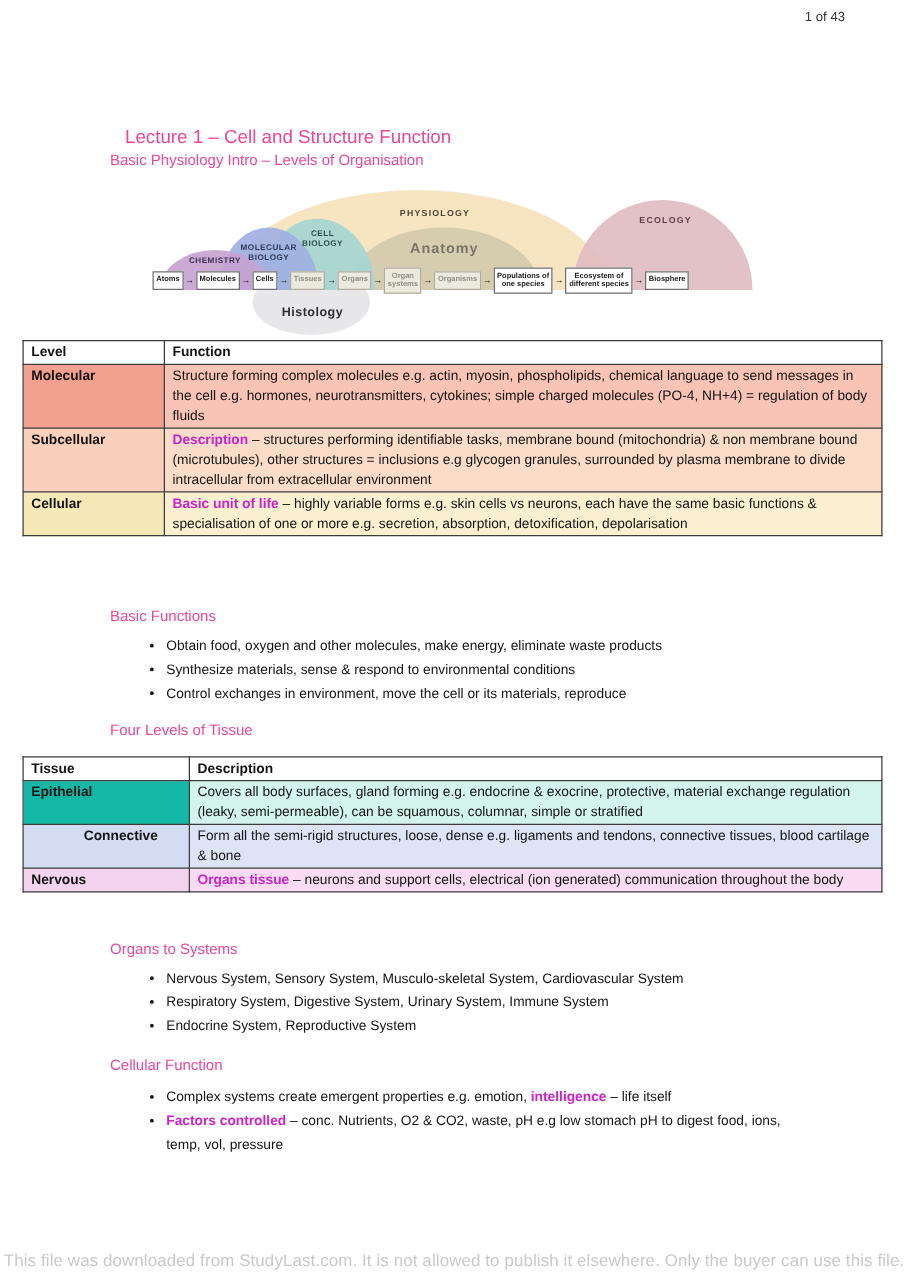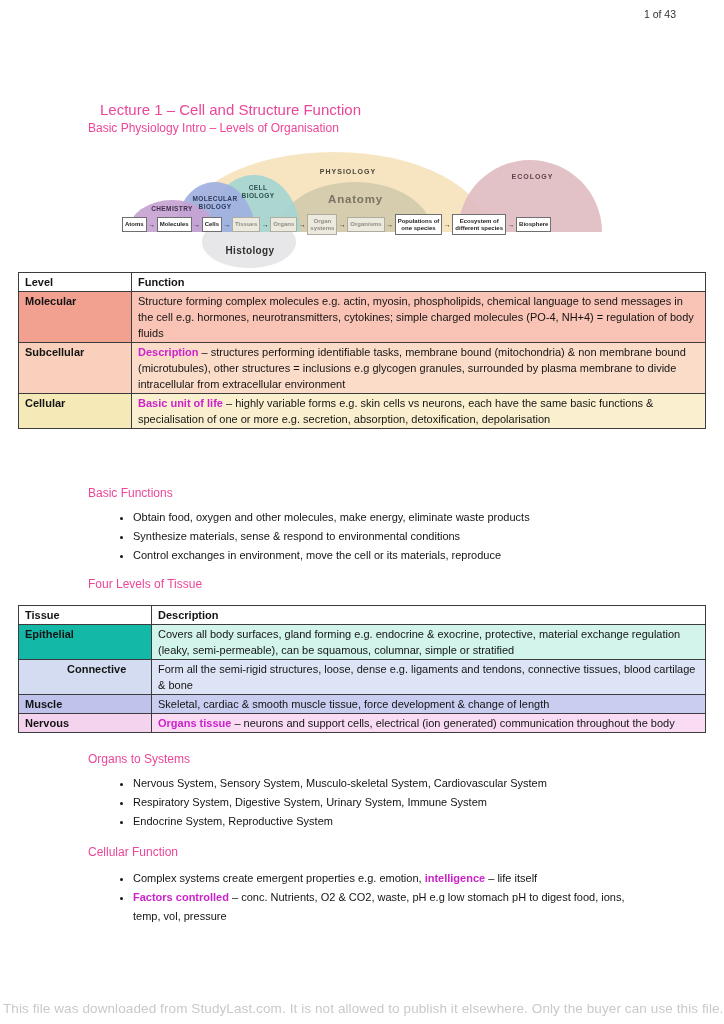--- a/index.html
+++ b/index.html
@@ -156,24 +156,20 @@
   <tbody>
       <tr>
         <td class="lab" style="background: #14b8a6; margin-left: 38px;">Epithelial</td>
         <td style="background: rgb(210, 244, 234);"><span>Covers all body surfaces, gland forming e.g. endocrine &amp; exocrine, protective, material exchange regulation (leaky, semi-permeable), can be squamous, columnar, simple or stratified</span></td>
       </tr>
       <tr>
         <td class="lab" style="background: rgb(212, 220, 241); padding-left: 48px;">Connective</td>
         <td style="background: rgb(221, 228, 245);"><span>Form all the semi-rigid structures, loose, dense e.g. ligaments and tendons, connective tissues, blood cartilage &amp; bone</span></td>
       </tr>
       <tr>
-        <td class="lab" style="background: rgb(191, 195, 235);">Muscle</td>
-        <td style="background: rgb(201, 205, 240);"><span>Skeletal, cardiac &amp; smooth muscle tissue, force development &amp; change of length</span></td>
-      </tr>
-      <tr>
         <td class="lab" style="background: rgb(244, 211, 239);">Nervous</td>
         <td style="background: rgb(249, 220, 243);"><span class="accent">Organs tissue</span><span> – neurons and support cells, electrical (ion generated) communication throughout the body</span></td>
       </tr>
     </tbody>
 </table>
 
 <h2 class="h-pink" id="h-organs">Organs to Systems</h2>
 <ul class="blist" id="list-organs">
     <li><span>Nervous System, Sensory System, Musculo-skeletal System, Cardiovascular System</span></li>
     <li><span>Respiratory System, Digestive System, Urinary System, Immune System</span></li>

